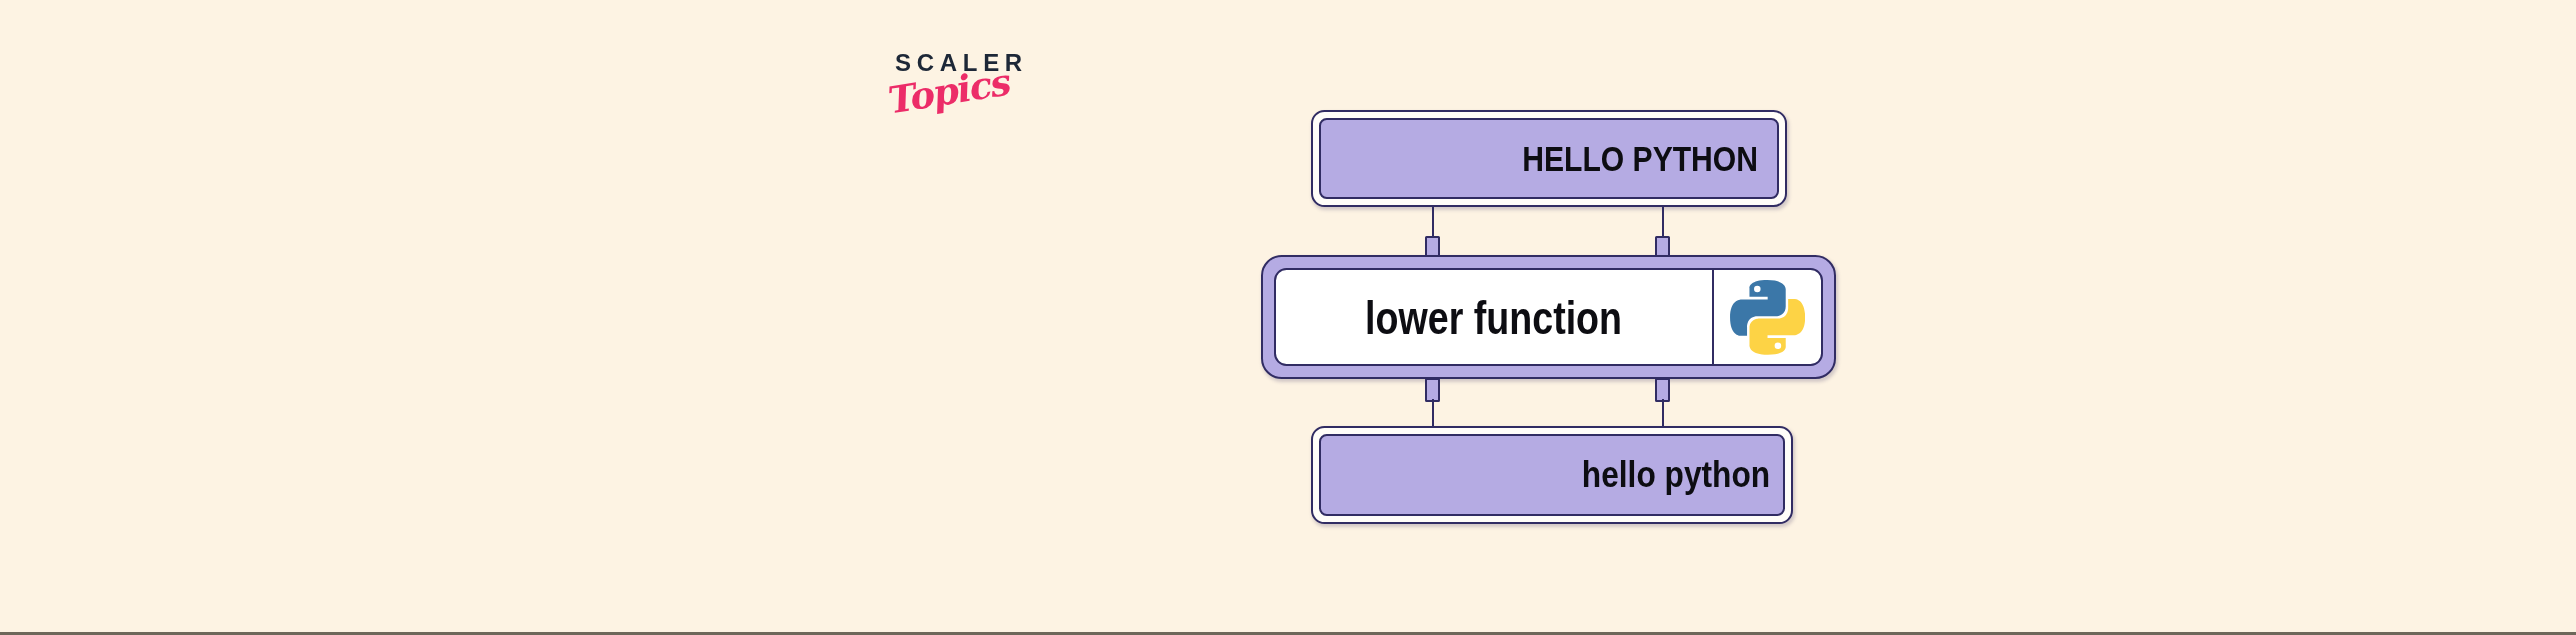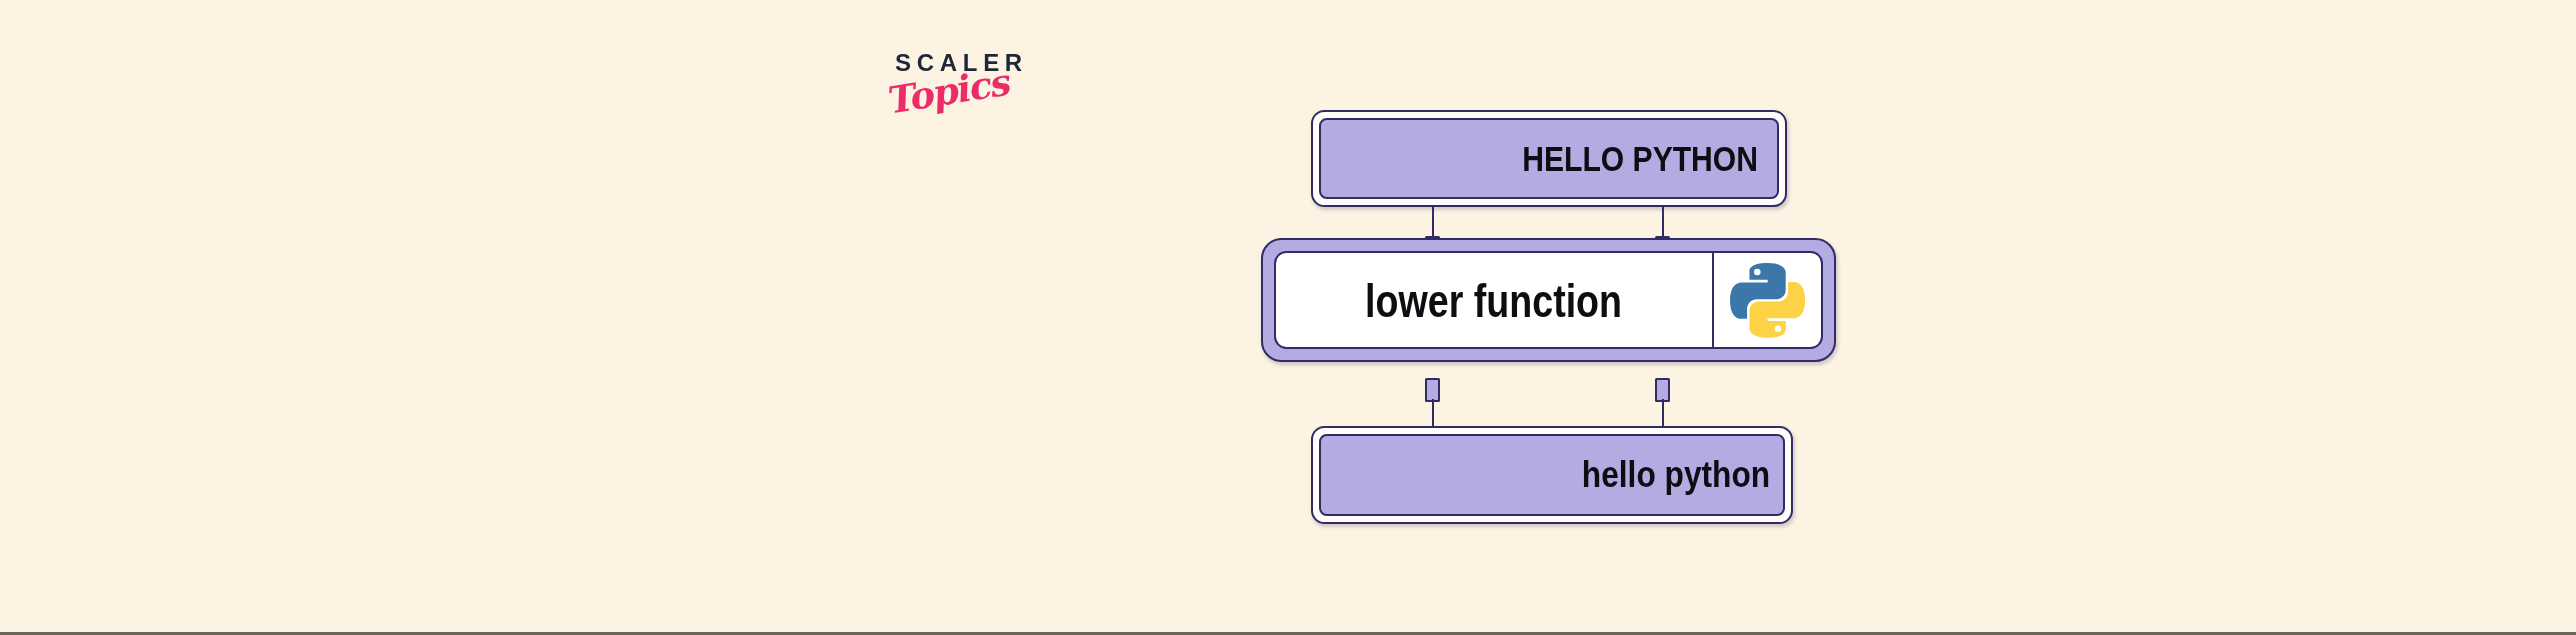--- a/index.html
+++ b/index.html
@@ -22,21 +22,21 @@
     background:#b5abe3;border:2.1px solid #312c63;border-radius:7.7px;
     display:flex;align-items:center;justify-content:flex-end;}
   .box1{left:1311px;top:110px;width:472px;height:93px;}
   .box3{left:1311px;top:426px;width:478px;height:94px;}
 
   .io-label{font-weight:700;color:#0d0d12;white-space:nowrap;}
   .label1{font-size:35px;transform:scaleX(0.86);}
   .label3{font-size:36px;transform:scaleX(0.88);}
 
   
-  .box2{position:absolute;left:1261px;top:238px;width:571px;height:120px;
+  .box2{position:absolute;left:1261px;top:255px;width:571px;height:120px;
     background:#b5abe3;border:2.1px solid #312c63;border-radius:20.6px;
     box-shadow:1.5px 2.1px 3.6px rgba(58,52,100,0.22);}
   .box2-core{position:absolute;left:10.8px;top:11.3px;right:10.8px;bottom:11.3px;
     background:#ffffff;border:2.1px solid #312c63;border-radius:12.4px;
     display:flex;align-items:stretch;overflow:hidden;}
   .proc-label-sec{flex:1;display:flex;align-items:center;justify-content:center;}
   .label2{font-size:47px;font-weight:700;color:#0d0d12;transform:scaleX(0.80);white-space:nowrap;}
   .proc-divider{width:2.1px;background:#312c63;}
   .proc-icon-sec{width:107px;display:flex;align-items:center;justify-content:center;}
   .python-svg{width:75px;height:75px;display:block;}

